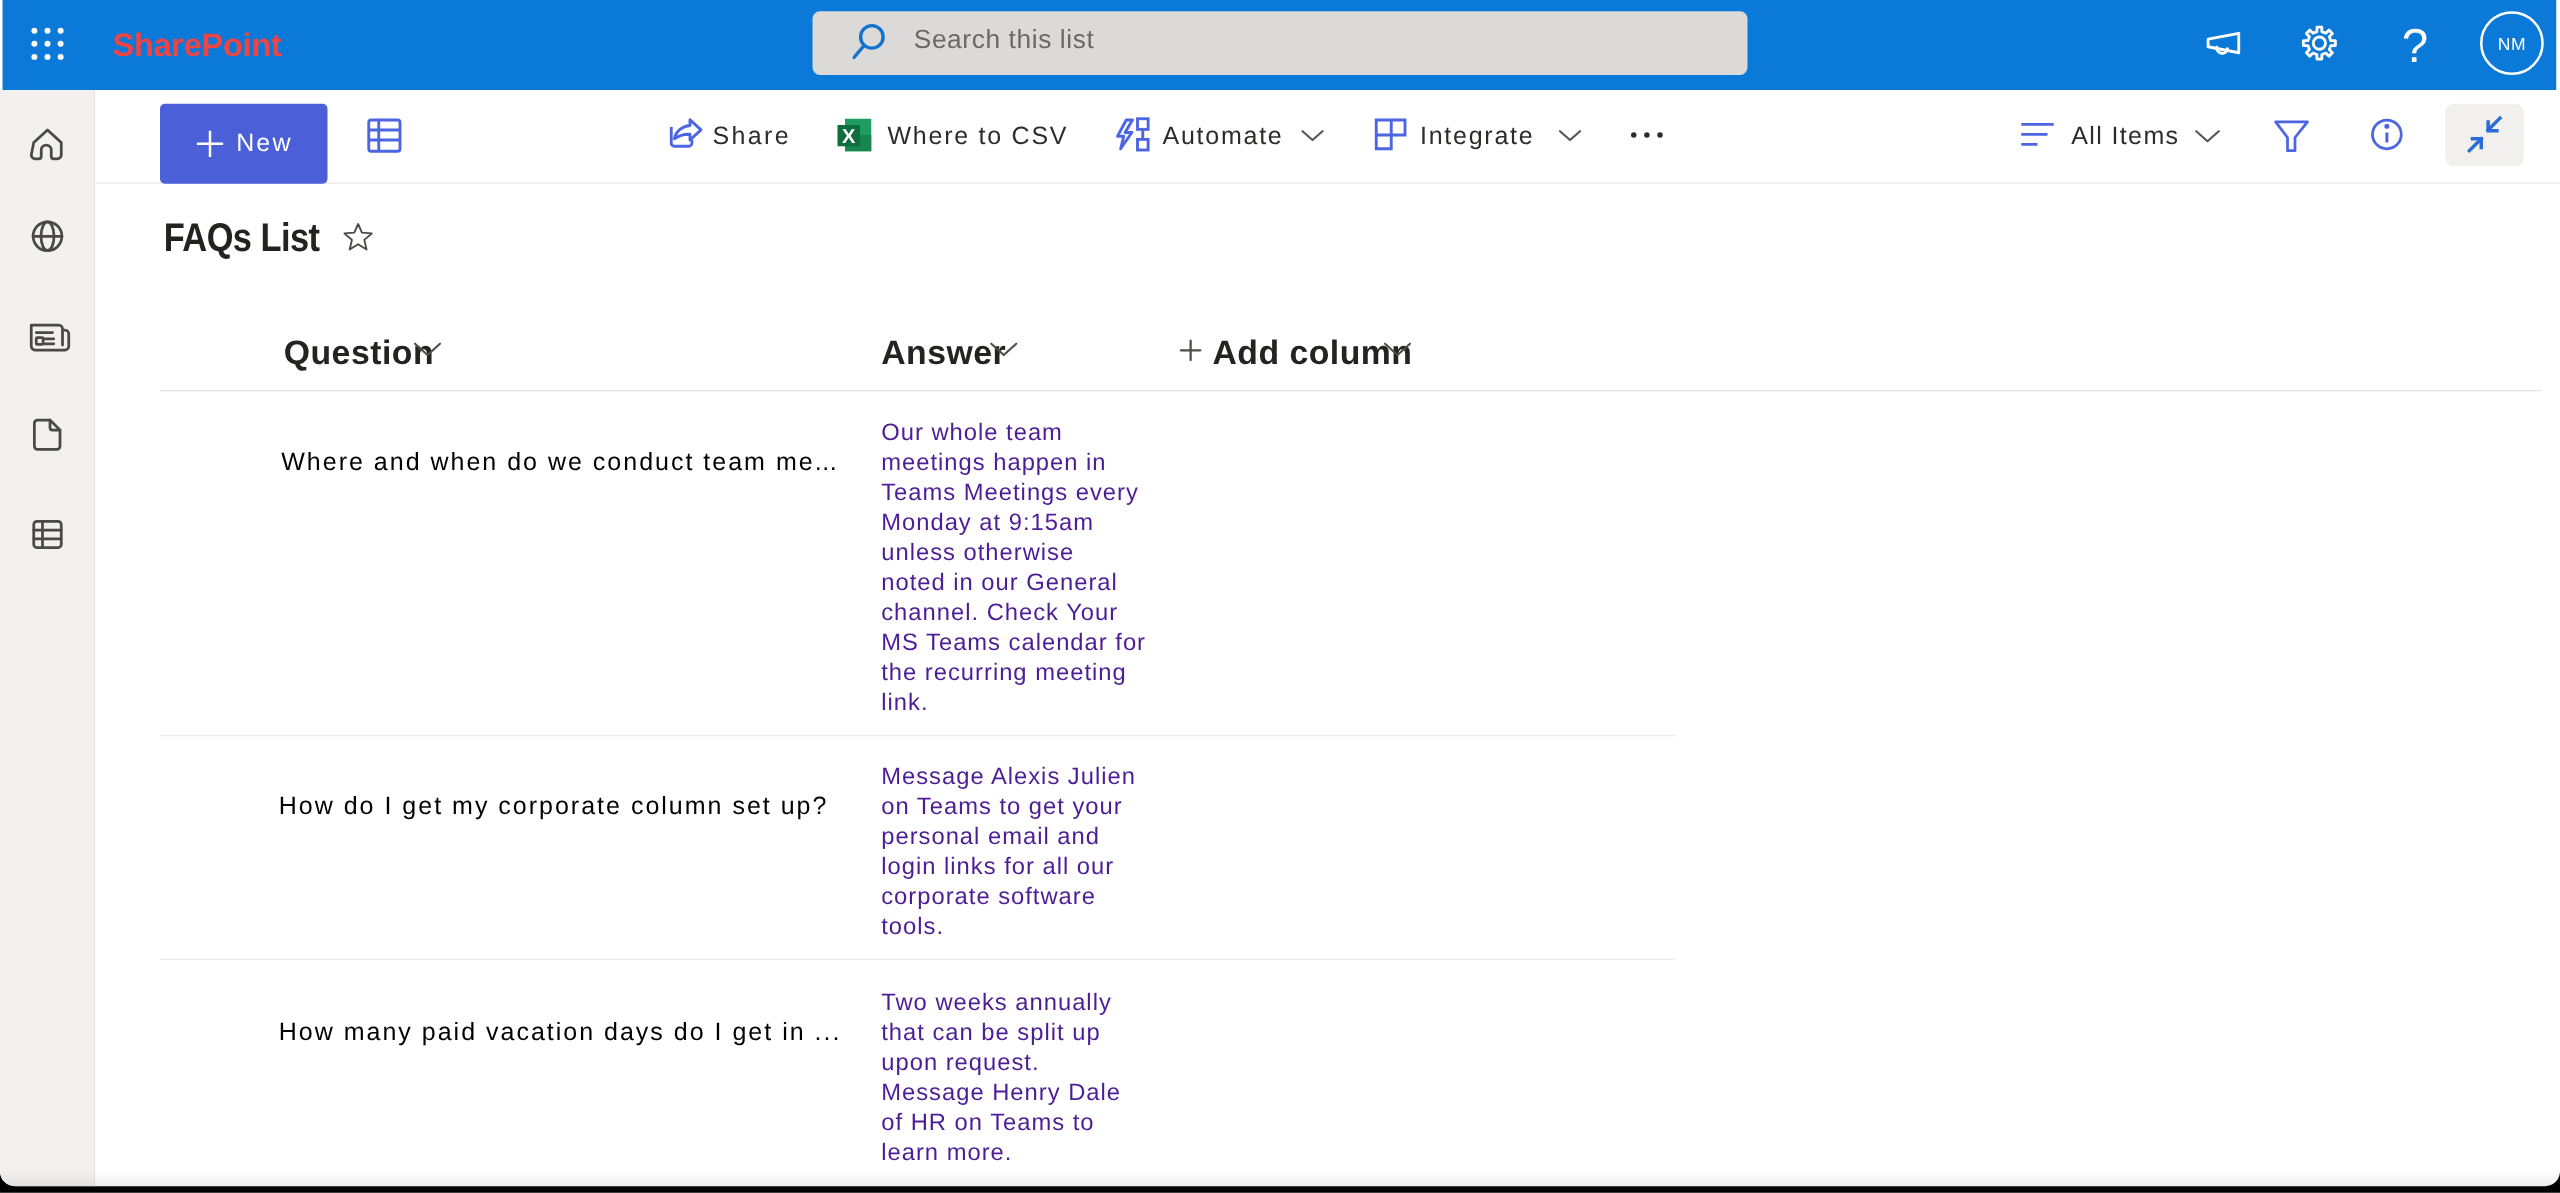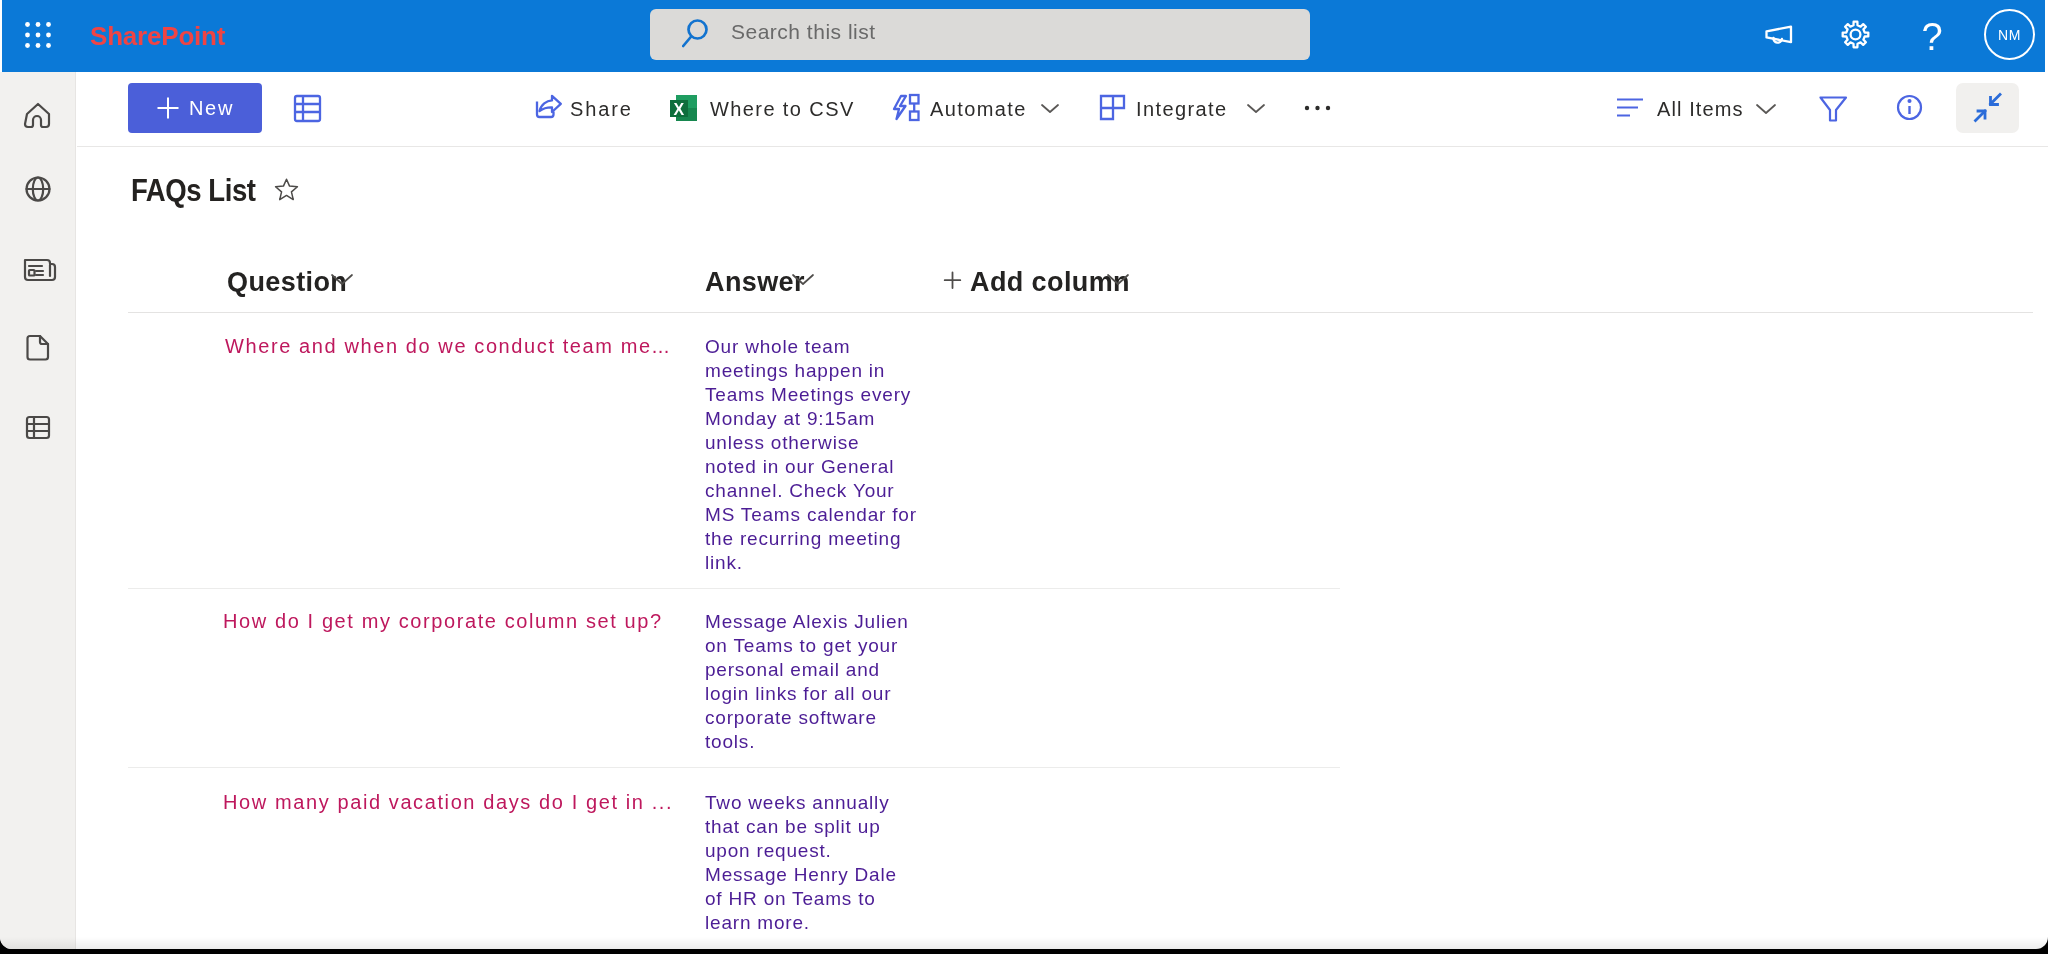--- a/index.html
+++ b/index.html
@@ -4,46 +4,46 @@
 <style>
   * { margin:0; padding:0; box-sizing:border-box; }
   html,body { width:2048px; height:954px; background:#000; overflow:hidden;
     font-family:"Liberation Sans", sans-serif; }
   #win { position:absolute; left:0; top:0; width:2048px; height:949px;
     background:#fff; border-radius:0 0 12px 12px; overflow:hidden; }
   
   #top { position:absolute; left:2px; top:0; width:2043px; height:72px; background:#0b79d7; }
   #sp-logo { position:absolute; left:90px; top:21px; color:#ef4444; font-size:26px;
     font-weight:700; letter-spacing:-0.2px; }
-  #search { position:absolute; left:650px; top:9px; width:660px; height:51px;
+  #search { position:absolute; left:650px; top:9px; width:748px; height:51px;
     background:#dbdad8; border-radius:6px; }
   #search .ph { position:absolute; left:81px; top:11px; font-size:21px; color:#696969;
     letter-spacing:0.5px; }
   #avatar { position:absolute; left:1984px; top:9px; width:51px; height:51px;
     border:2.4px solid #fff; border-radius:50%; color:#fff; font-size:14px;
     display:flex; align-items:center; justify-content:center; letter-spacing:0.5px; }
   .topicon { position:absolute; top:0; }
   
   #toolbar { position:absolute; left:77px; top:72px; width:1971px; height:75px;
     background:#fff; border-bottom:1px solid #e8e7e6; }
-  #newbtn { position:absolute; left:51px; top:11px; width:134px; height:50px;
+  #newbtn { position:absolute; left:51px; top:11px; width:134px; height:64px;
     background:#4b5fd9; border-radius:4px; color:#fff; display:flex;
     align-items:center; justify-content:center; font-size:20px; letter-spacing:1.7px; }
   .titem { position:absolute; top:72px; height:74px; display:flex; align-items:center;
     font-size:20px; color:#2d2c2b; letter-spacing:1.4px; }
   
   #rail { position:absolute; left:0; top:72px; width:76px; height:877px;
     background:#f2f1ef; border-right:1px solid #e7e5e3; }
   
   #title { position:absolute; left:131px; top:172px; font-size:32px; font-weight:700;
     color:#242220; letter-spacing:-0.5px; transform:scaleX(0.86); transform-origin:left center; }
   .hdr { position:absolute; top:267px; font-size:27px; font-weight:700; color:#242322;
     letter-spacing:0.4px; }
   .divider { position:absolute; height:1px; background:#e4e3e2; }
-  .q { position:absolute; font-size:20px; color:#be185d; letter-spacing:1.6px; white-space:nowrap; }
+  .q { position:absolute; font-size:20px; color:#000000; letter-spacing:1.6px; white-space:nowrap;margin-top:24px; }
   .a { position:absolute; font-size:19px; color:#4c1d95; letter-spacing:0.8px; line-height:24px; }
 </style>
 </head>
 <body>
 <div id="win">
 
   <div id="top"></div>
   <svg class="topicon" style="left:0;top:0" width="2048" height="72" viewBox="0 0 2048 72">
 
     <g fill="#fff">

